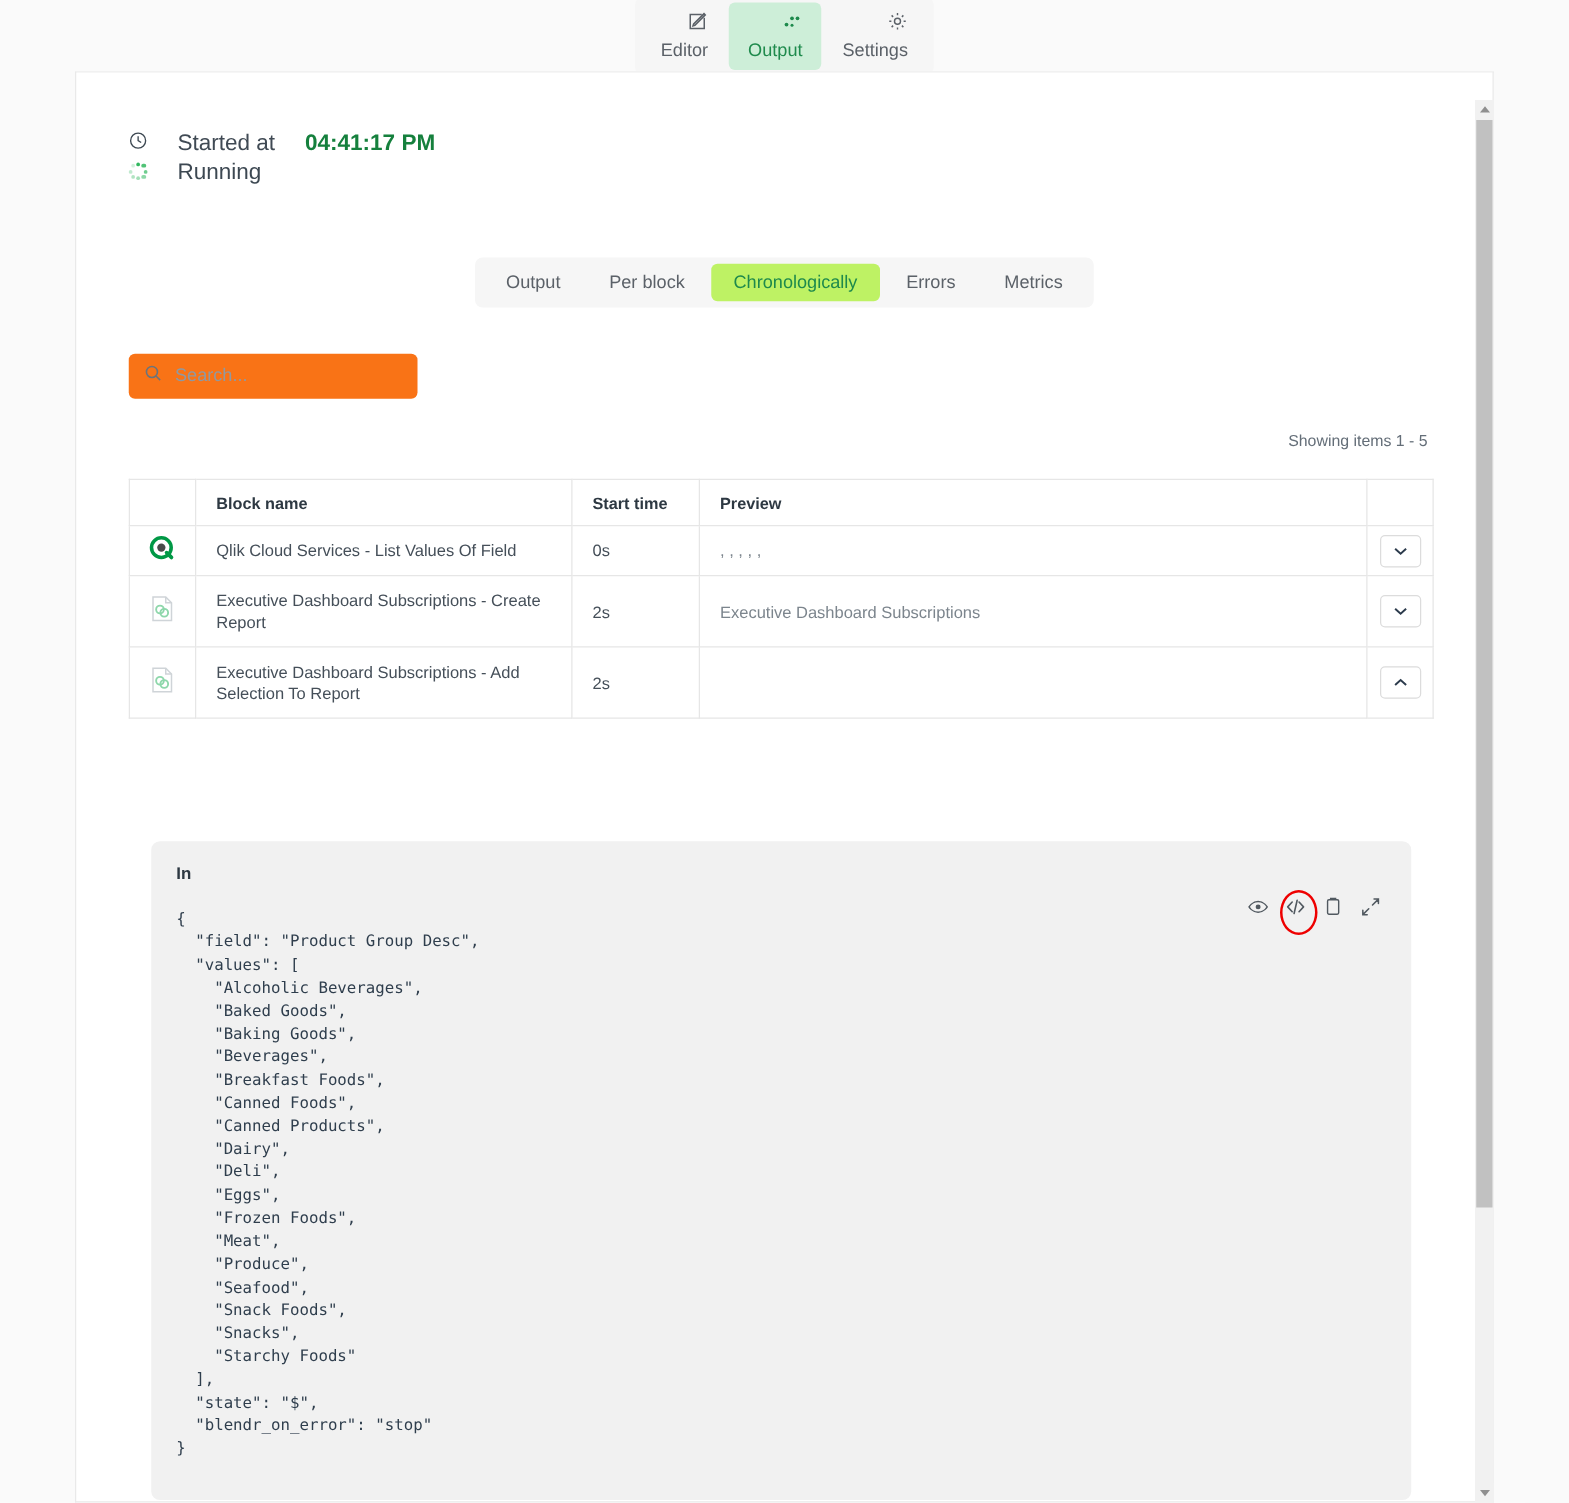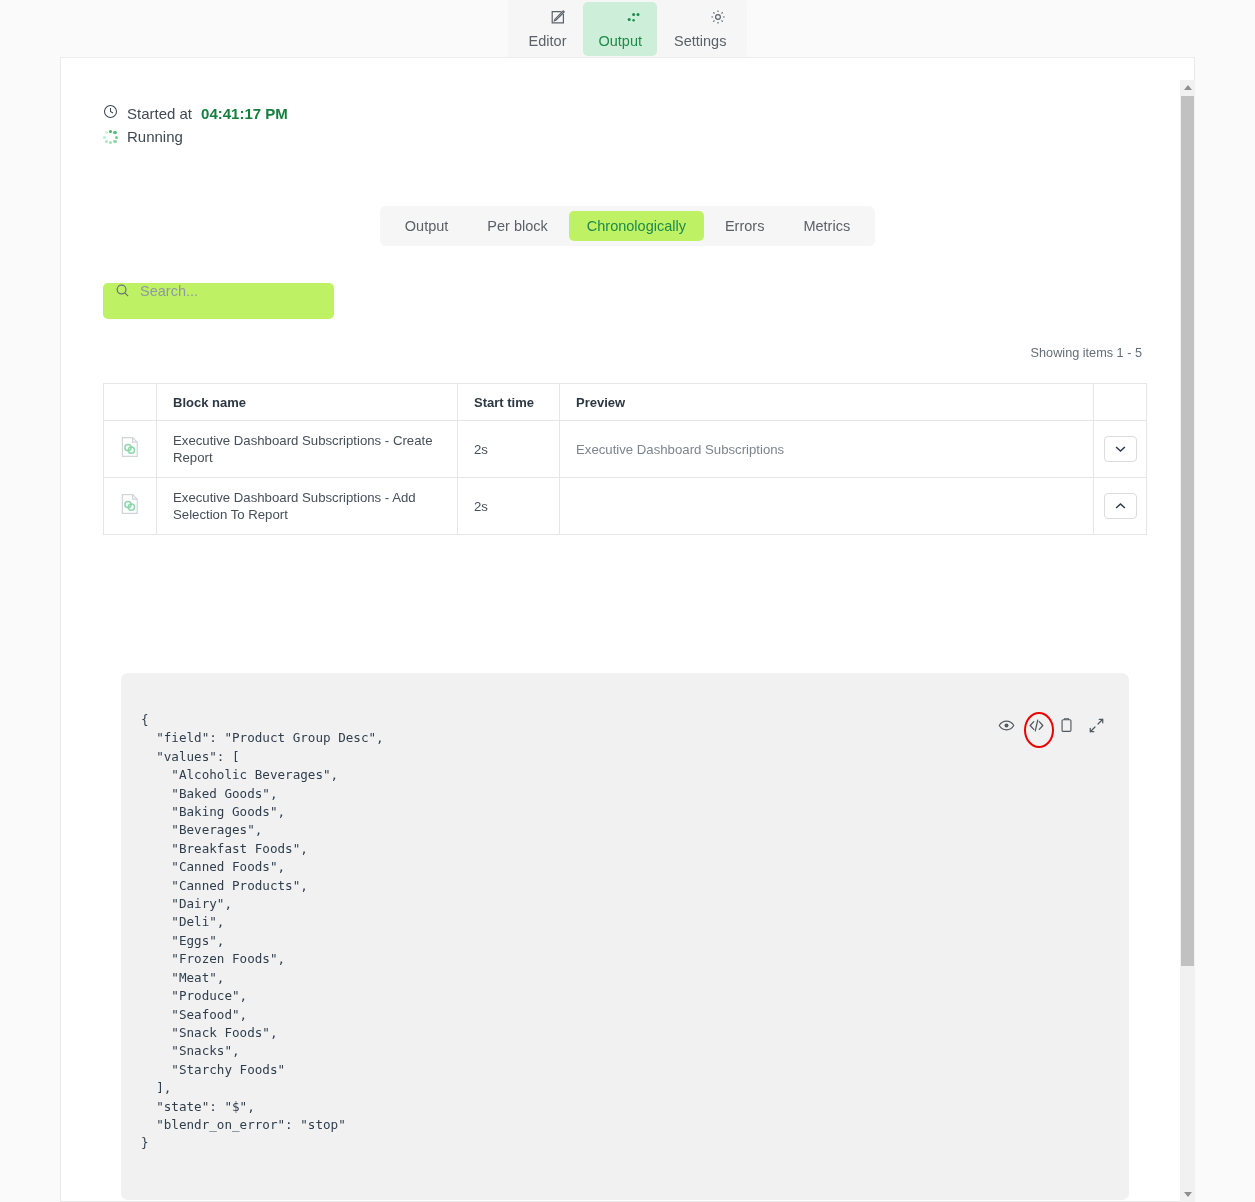--- a/index.html
+++ b/index.html
@@ -50,22 +50,22 @@
     border: 1px solid #e9e9e9;
     border-top: 1px solid #ededed;
     overflow: hidden;
   }
 
   
   .status {
     position: absolute; left: 42px; top: 45px;
   }
   .status-row {
-    display: flex; align-items: center; gap: 9px;
-    font-size: 15px; color: #3d4852;
+    display: flex; align-items: center; gap: 24px;
+    font-size: 18px; color: #3d4852;
     line-height: 22px;
     margin-bottom: 1px;
   }
   .status-row .st-label { color: #404a54; }
   .status-row b { color: #15803d; font-weight: bold; }
   .running-text { color: #3d4852; }
 
   
   .spinner {
     position: relative; width: 15px; height: 15px;
@@ -90,23 +90,23 @@
     padding: 7px 18px; border-radius: 5px;
     font-size: 14.5px; color: #5b6168; cursor: pointer;
     white-space: nowrap;
   }
   .subtab.active { background: #bef264; color: #1e8a4c; }
 
   
   .searchbox {
     position: absolute; left: 42px; top: 225px;
     width: 231px; height: 36px;
-    background: #bef264;
+    background: #f97316;
     border-radius: 5px;
-    display: flex; align-items: flex-start; gap: 10px;
+    display: flex; align-items: center; gap: 10px;
     padding: 0 12px;
   }
   .searchbox input {
     border: none; outline: none; background: transparent;
     font-size: 14.5px; color: #3d4852;
     font-family: "Liberation Sans", sans-serif;
     width: 175px; padding: 0;
   }
   .searchbox input::placeholder { color: #9099a1; }
 
@@ -317,20 +317,41 @@
         <th></th>
         <th>Block name</th>
         <th>Start time</th>
         <th>Preview</th>
         <th></th>
       </tr>
     </thead>
     <tbody>
 
 
+      <tr>
+        <td class="c-icon">
+          <span>
+            <svg width="22" height="22" viewBox="0 0 24 24">
+              <circle cx="11" cy="11" r="8.6" fill="none" stroke="#009845" stroke-width="3.1"></circle>
+              <circle cx="11" cy="11" r="3.6" fill="#4a4a4a"></circle>
+              <path d="M15.6 15.4l4.2 4.2" stroke="#009845" stroke-width="3.3" stroke-linecap="round"></path>
+            </svg>
+          </span>
+        </td>
+        <td>Qlik Cloud Services - List Values Of Field</td>
+        <td>0s</td>
+        <td class="c-prev">, , , , ,</td>
+        <td class="c-act">
+          <span class="chev-btn">
+            <svg width="11" height="8" viewBox="0 0 12 8" fill="none" stroke="#2d3c4d" stroke-width="1.7">
+              <path d="M1.2 1.8L6 6.2l4.8-4.4"></path>
+            </svg>
+          </span>
+        </td>
+      </tr>
 
       <tr>
         <td class="c-icon">
           <span>
             <svg width="22" height="24" viewBox="0 0 22 24" fill="none">
               <path d="M3.4 2.6h10.2l4.6 4.6v14.2H3.4z" stroke="#cfd4d8" stroke-width="1.2" fill="#fff"></path>
               <path d="M13.6 2.6v4.6h4.6" stroke="#cfd4d8" stroke-width="1.2"></path>
               <circle cx="9" cy="12.6" r="3.1" stroke="#8ed7ab" stroke-width="1.5" fill="none"></circle>
               <circle cx="12.4" cy="15.2" r="3.1" stroke="#8ed7ab" stroke-width="1.5" fill="none"></circle>
             </svg>
@@ -368,20 +389,21 @@
               <path d="M1.2 6.2L6 1.8l4.8 4.4"></path>
             </svg>
           </span>
         </td>
       </tr>
 
     </tbody>
   </table>
 
   <div class="detail">
+    <div class="detail-head">In</div>
 
     <div class="detail-icons">
       <span class="dicon">
         <svg width="17" height="17" viewBox="0 0 18 18" fill="none" stroke="#515960" stroke-width="1.2">
           <path d="M1.3 9S4 4.4 9 4.4 16.7 9 16.7 9 14 13.6 9 13.6 1.3 9 1.3 9z"></path>
           <circle cx="9" cy="9" r="2.1" fill="#515960" stroke="none"></circle>
         </svg>
       </span>
       <span class="dicon circled">
         <svg width="17" height="17" viewBox="0 0 18 18" fill="none" stroke="#515960" stroke-width="1.35" stroke-linecap="round" stroke-linejoin="round">

